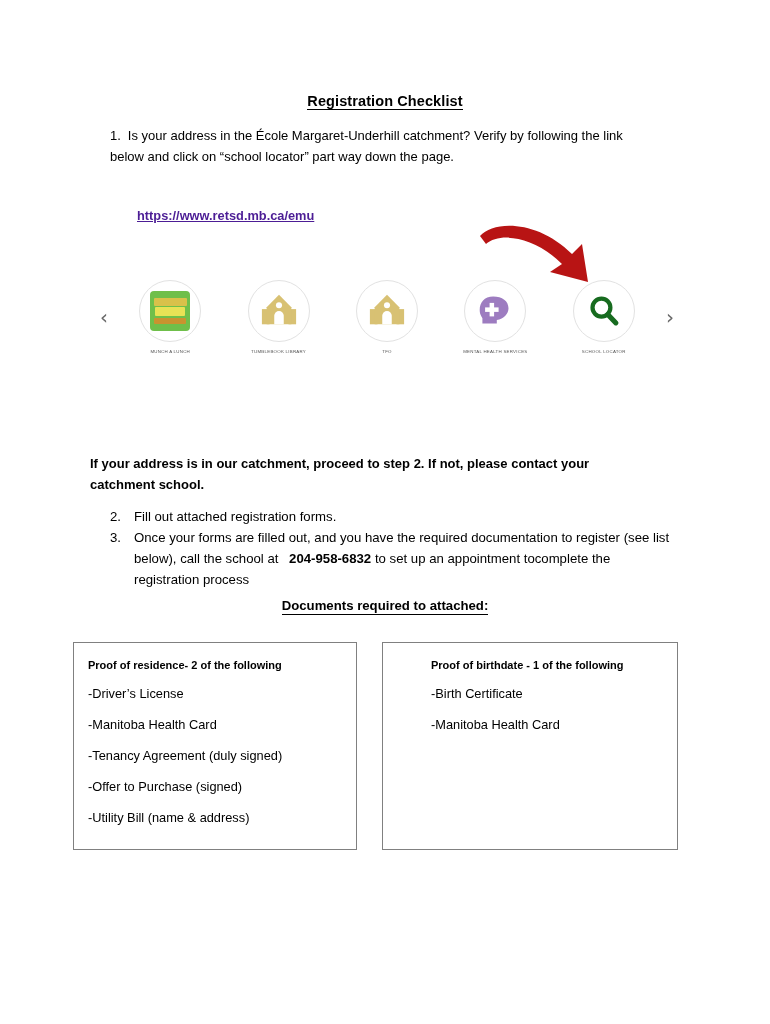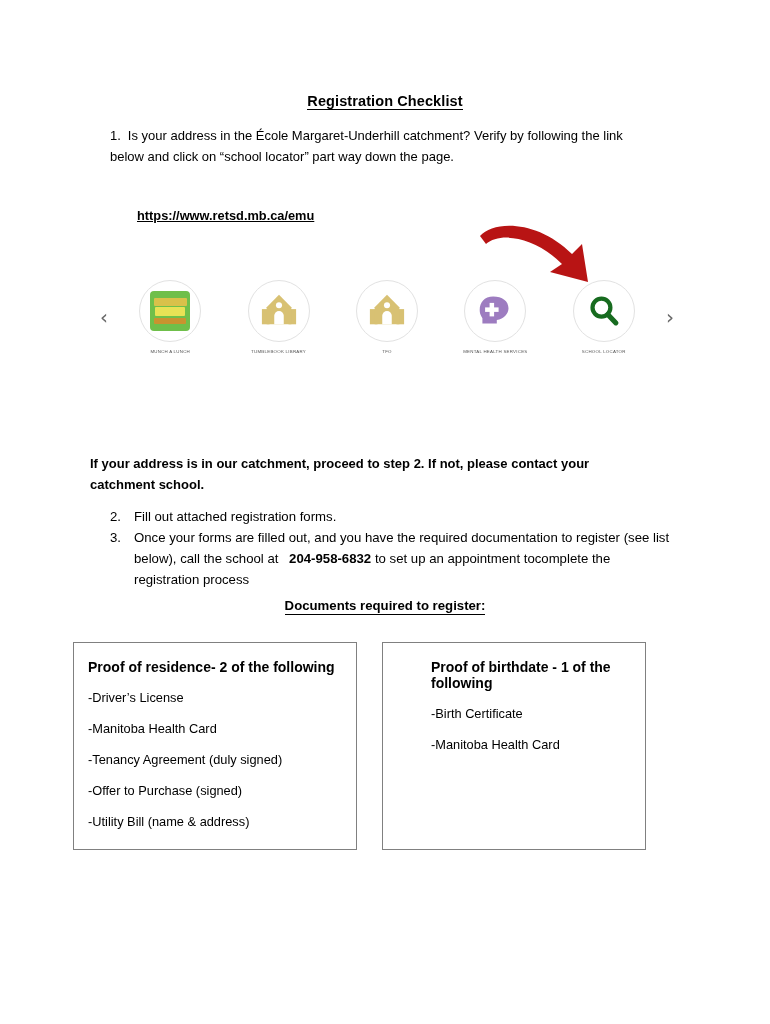--- a/index.html
+++ b/index.html
@@ -49,21 +49,21 @@
   }
   .step1 .num { margin-right: 7px; }
 
   
   .link-line {
     position: absolute;
     top: 208px;
     left: 137px;
     font-size: 12.8px;
     font-weight: bold;
-    color: #000000;
+    color: #4c1d95;
     text-decoration: underline;
     cursor: pointer;
   }
 
   
   .carousel {
     position: absolute;
     top: 280px;
     left: 92px;
     width: 590px;
@@ -210,23 +210,23 @@
   
   .box {
     position: absolute;
     top: 642px;
     border: 1.2px solid #808080;
     box-sizing: border-box;
     padding: 16px 14px 10px 14px;
     background: #fff;
   }
   .box.left  { left: 73px;  width: 284px; height: 208px; }
-  .box.right { left: 382px; width: 264px; height: 208px; padding-left: 48px; }
+  .box.right { left: 382px; width: 296px; height: 208px; padding-left: 48px; }
   .box-title {
-    font-size: 14px;
+    font-size: 11px;
     font-weight: bold;
     margin-bottom: 15px;
   }
   .box-item {
     font-size: 12.8px;
     margin-bottom: 15px;
     line-height: 1.25;
   }
 </style>
 </head>
@@ -323,21 +323,21 @@
       <div class="snum">2.</div>
       <div class="stext">Fill out attached registration forms.</div>
     </div>
     <div class="step-row">
       <div class="snum">3.</div>
       <div class="stext"><span>Once your forms are filled out, and you have the required documentation to register (see list below), call the school at </span><b>204-958-6832</b><span> to set up an appointment tocomplete the registration process</span></div>
     </div>
   </div>
 
   <div class="docs-heading">
-    <span>Documents required to register:</span>
+    <span>Documents required to attached:</span>
   </div>
 
   <div class="box left">
     <div class="box-title">Proof of residence- 2 of the following</div>
     <div class="box-item">-Driver’s License</div>
     <div class="box-item">-Manitoba Health Card</div>
     <div class="box-item">-Tenancy Agreement (duly signed)</div>
     <div class="box-item">-Offer to Purchase (signed)</div>
     <div class="box-item">-Utility Bill (name &amp; address)</div>
   </div>

